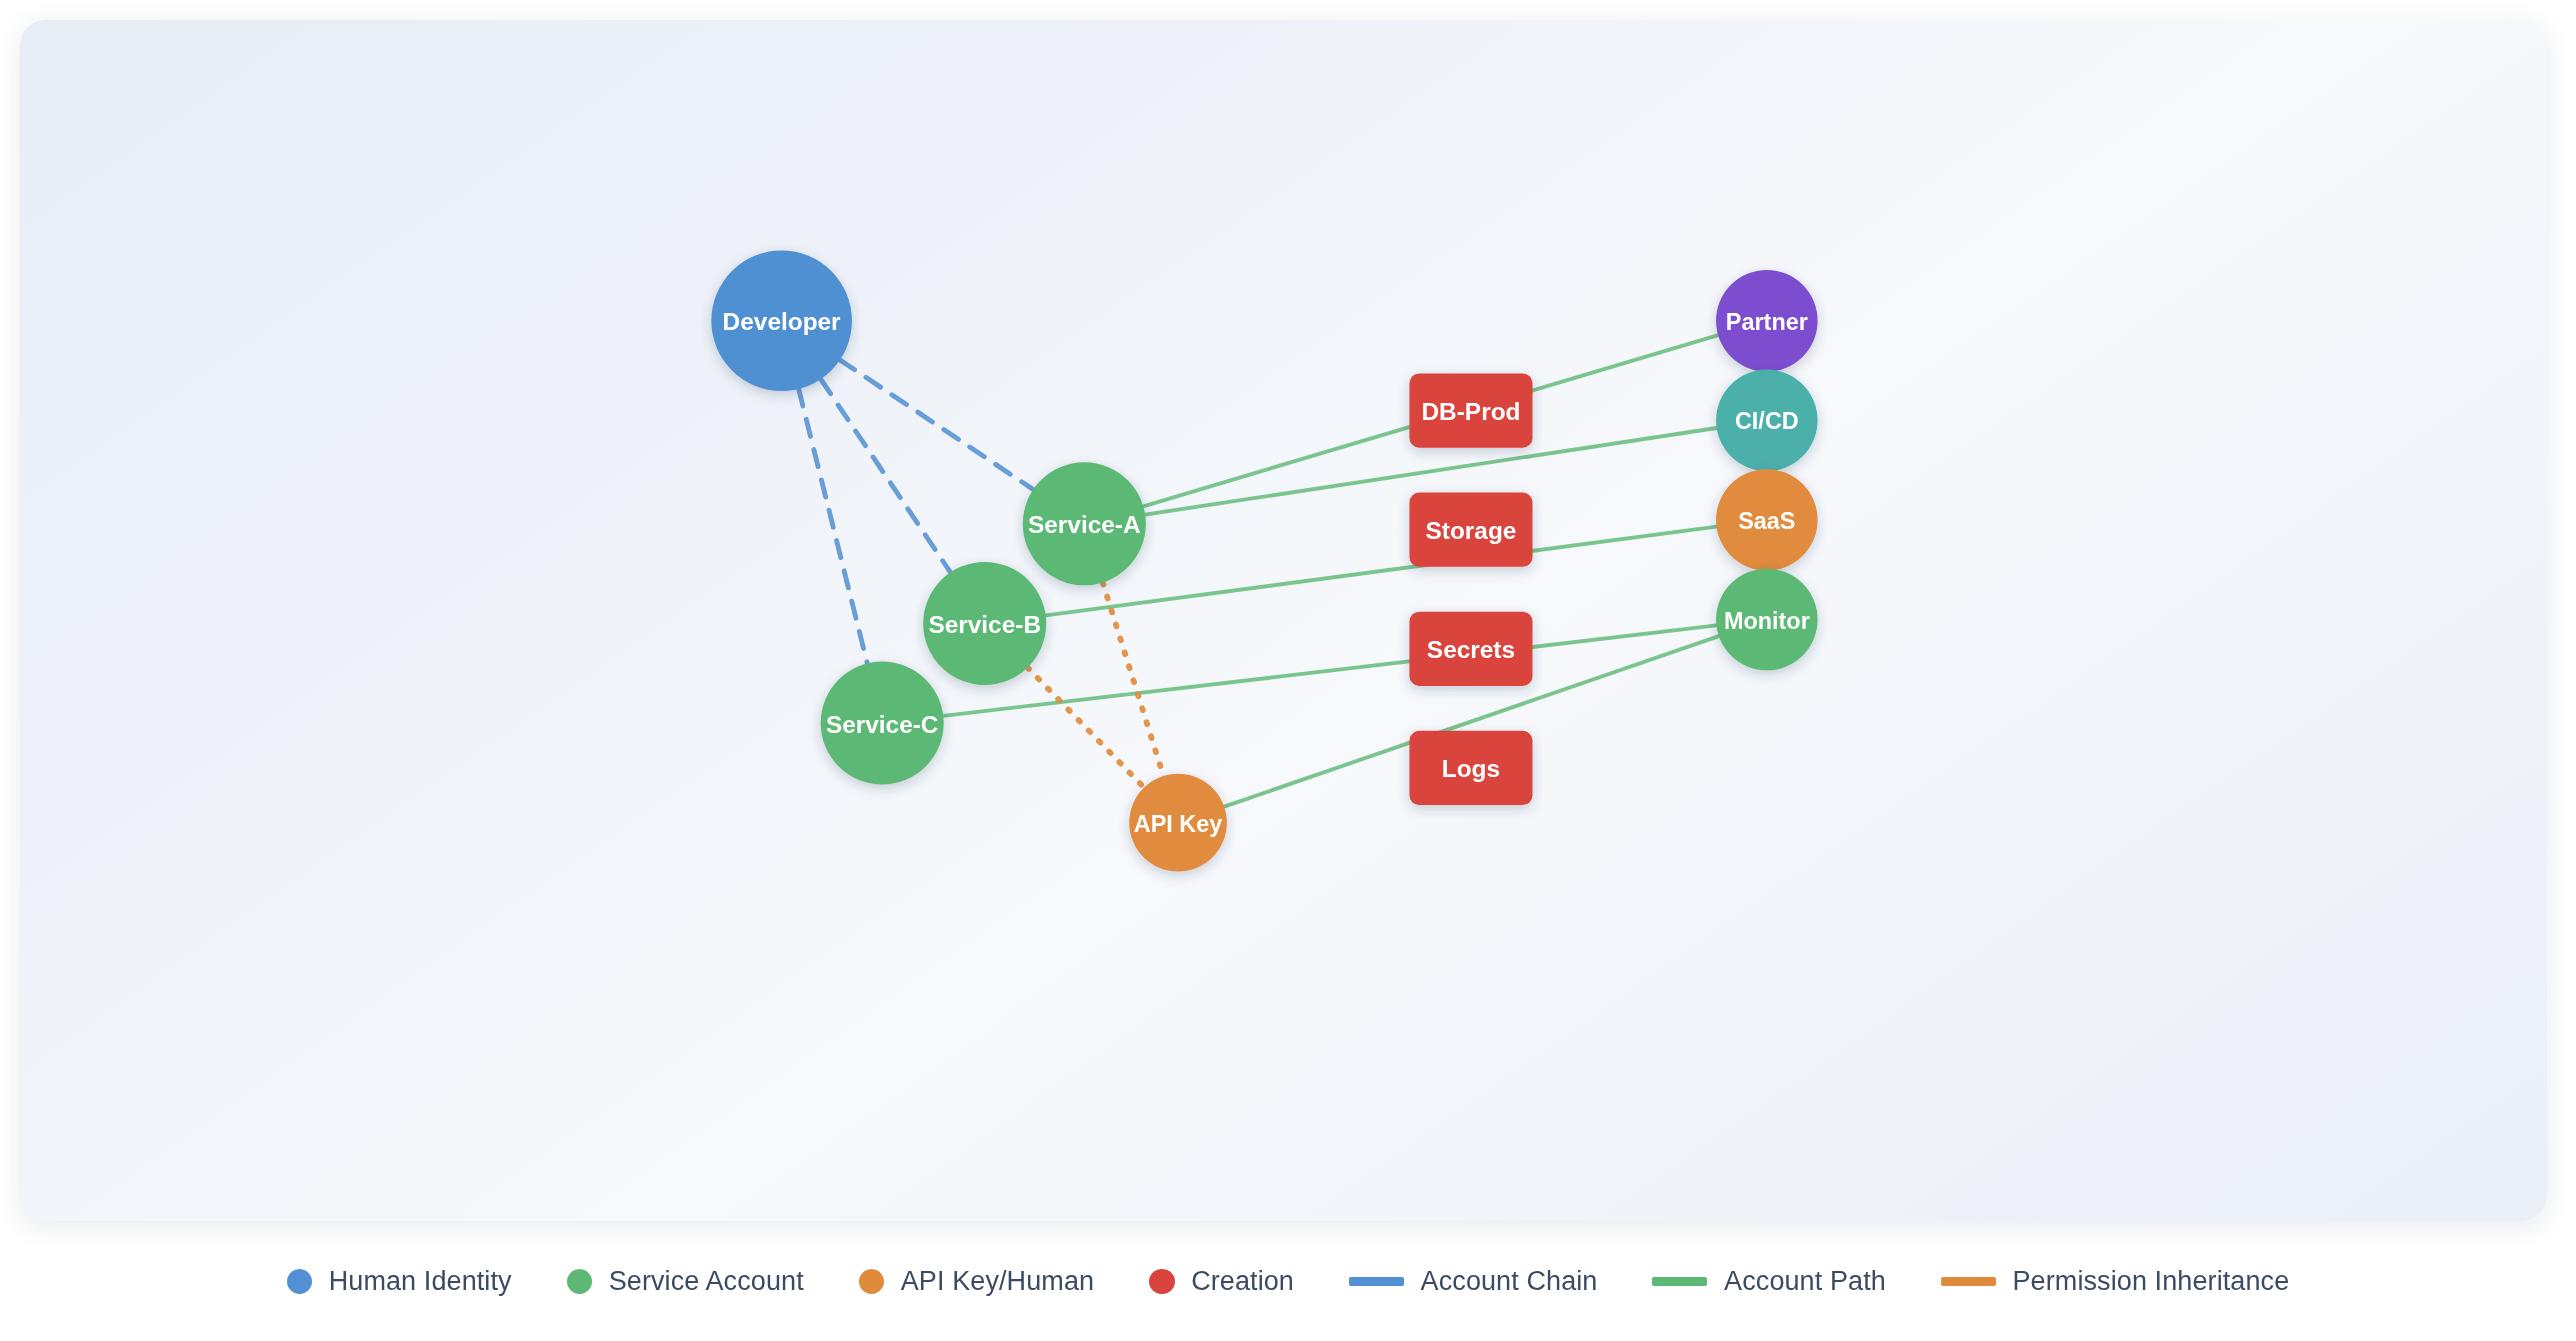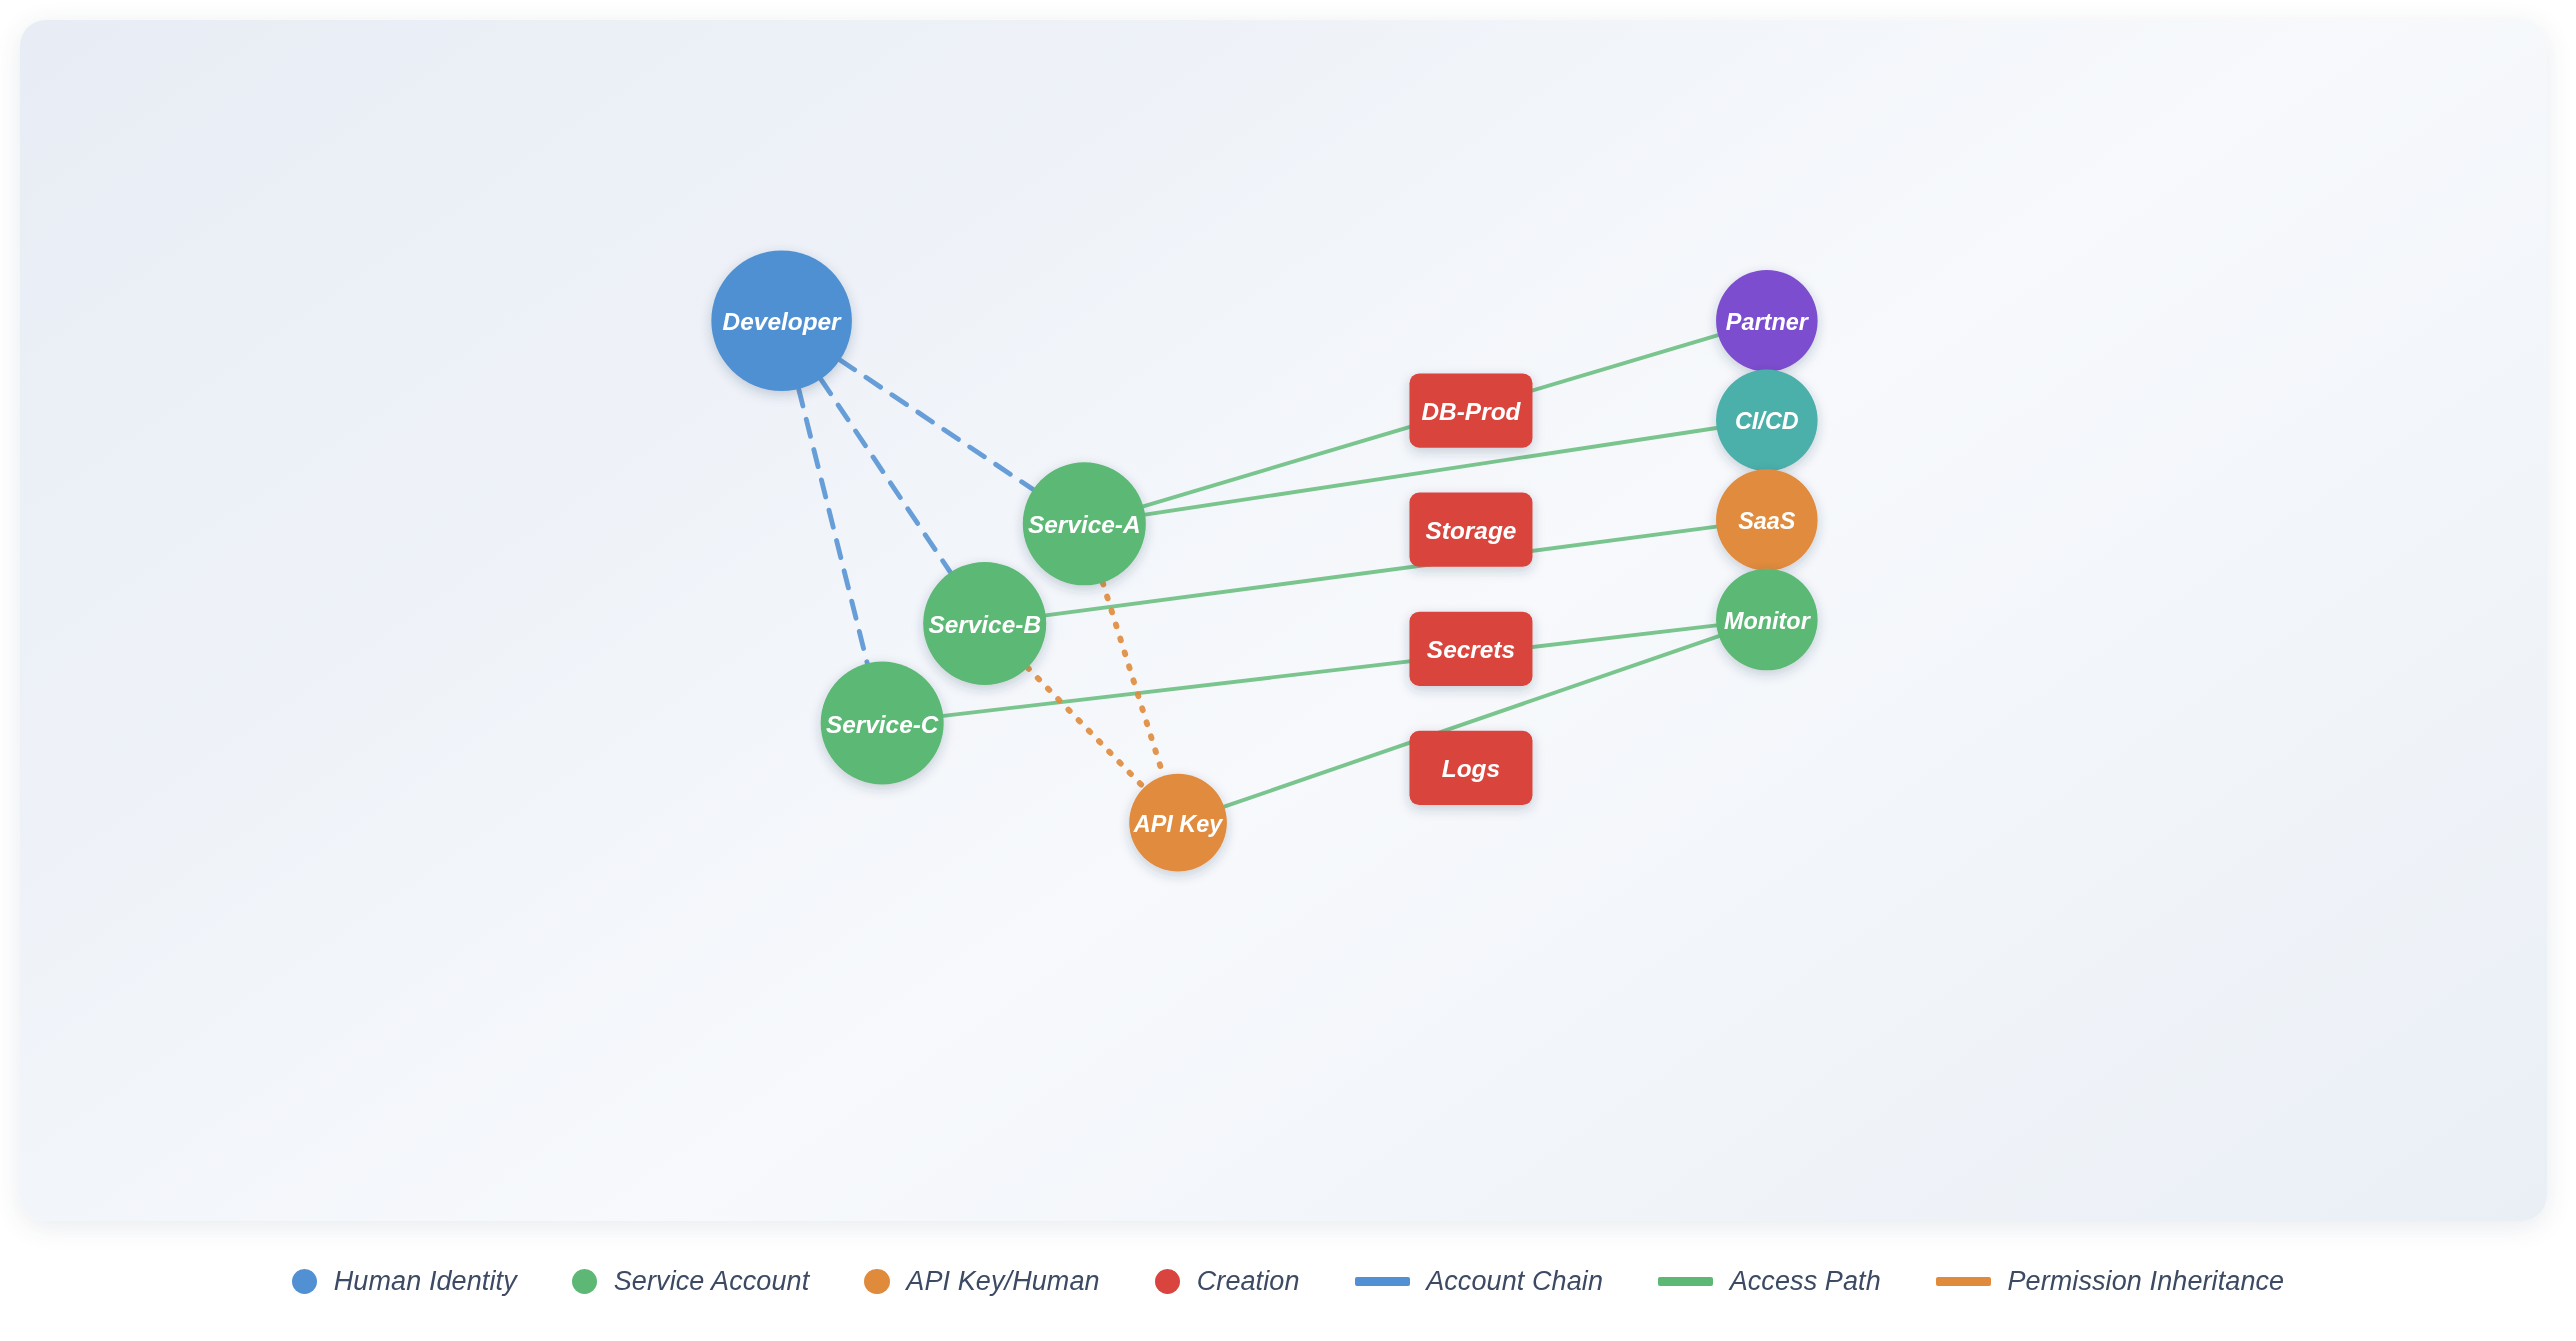--- a/index.html
+++ b/index.html
@@ -11,21 +11,20 @@
     overflow: hidden;
   }
   body {
     font-family: "Liberation Sans", sans-serif;
   }
 
   #app {
     position: relative;
     width: 2576px;
     height: 1342px;
-    font-style: italic;
   }
 
   
   #graph-card {
     position: absolute;
     left: 19.5px;
     top: 19.5px;
     width: 2527px;
     height: 1201px;
     border-radius: 25.4px;
@@ -194,21 +193,21 @@
       <div class="legend-item">
         <span class="legend-swatch-dot" style="background: rgb(217, 68, 62);"></span>
         <span class="legend-text">Creation</span>
       </div>
       <div class="legend-item">
         <span class="legend-swatch-line" style="background: rgb(80, 144, 211);"></span>
         <span class="legend-text">Account Chain</span>
       </div>
       <div class="legend-item">
         <span class="legend-swatch-line" style="background: rgb(92, 184, 116);"></span>
-        <span class="legend-text">Access Path</span>
+        <span class="legend-text">Account Path</span>
       </div>
       <div class="legend-item">
         <span class="legend-swatch-line" style="background: rgb(224, 139, 60);"></span>
         <span class="legend-text">Permission Inheritance</span>
       </div>
     </div>
 
 </div>
 
 

